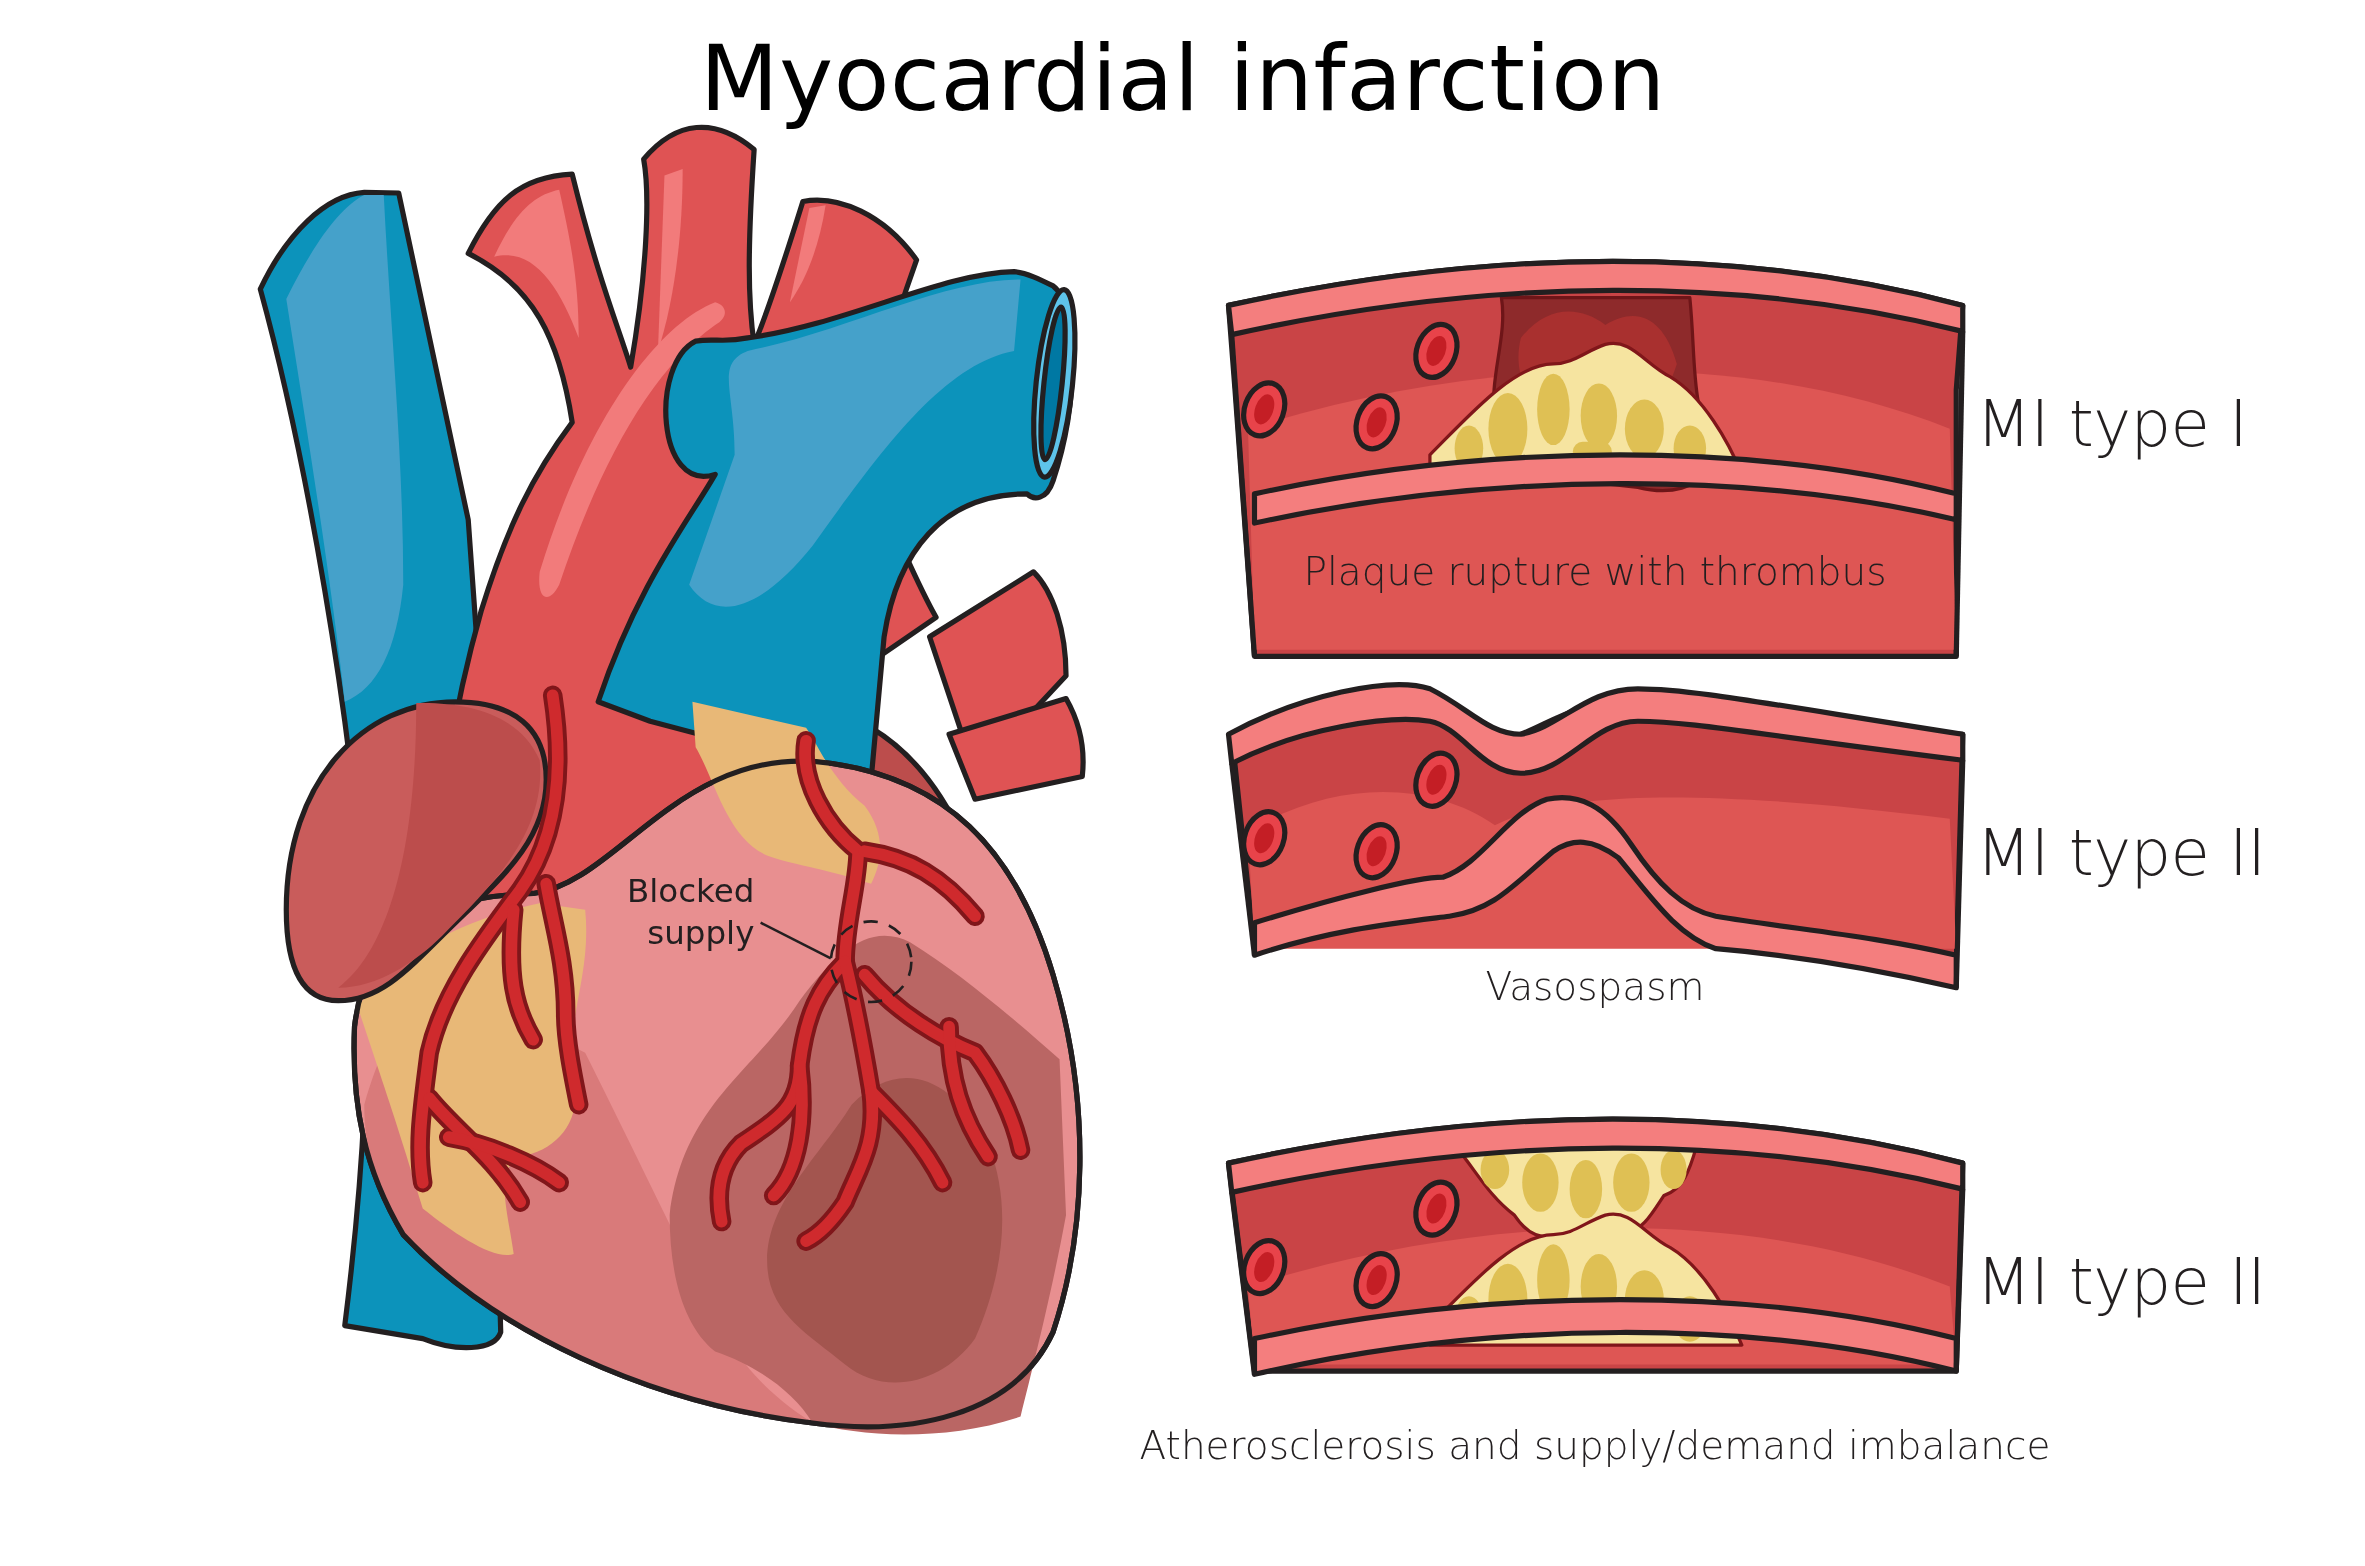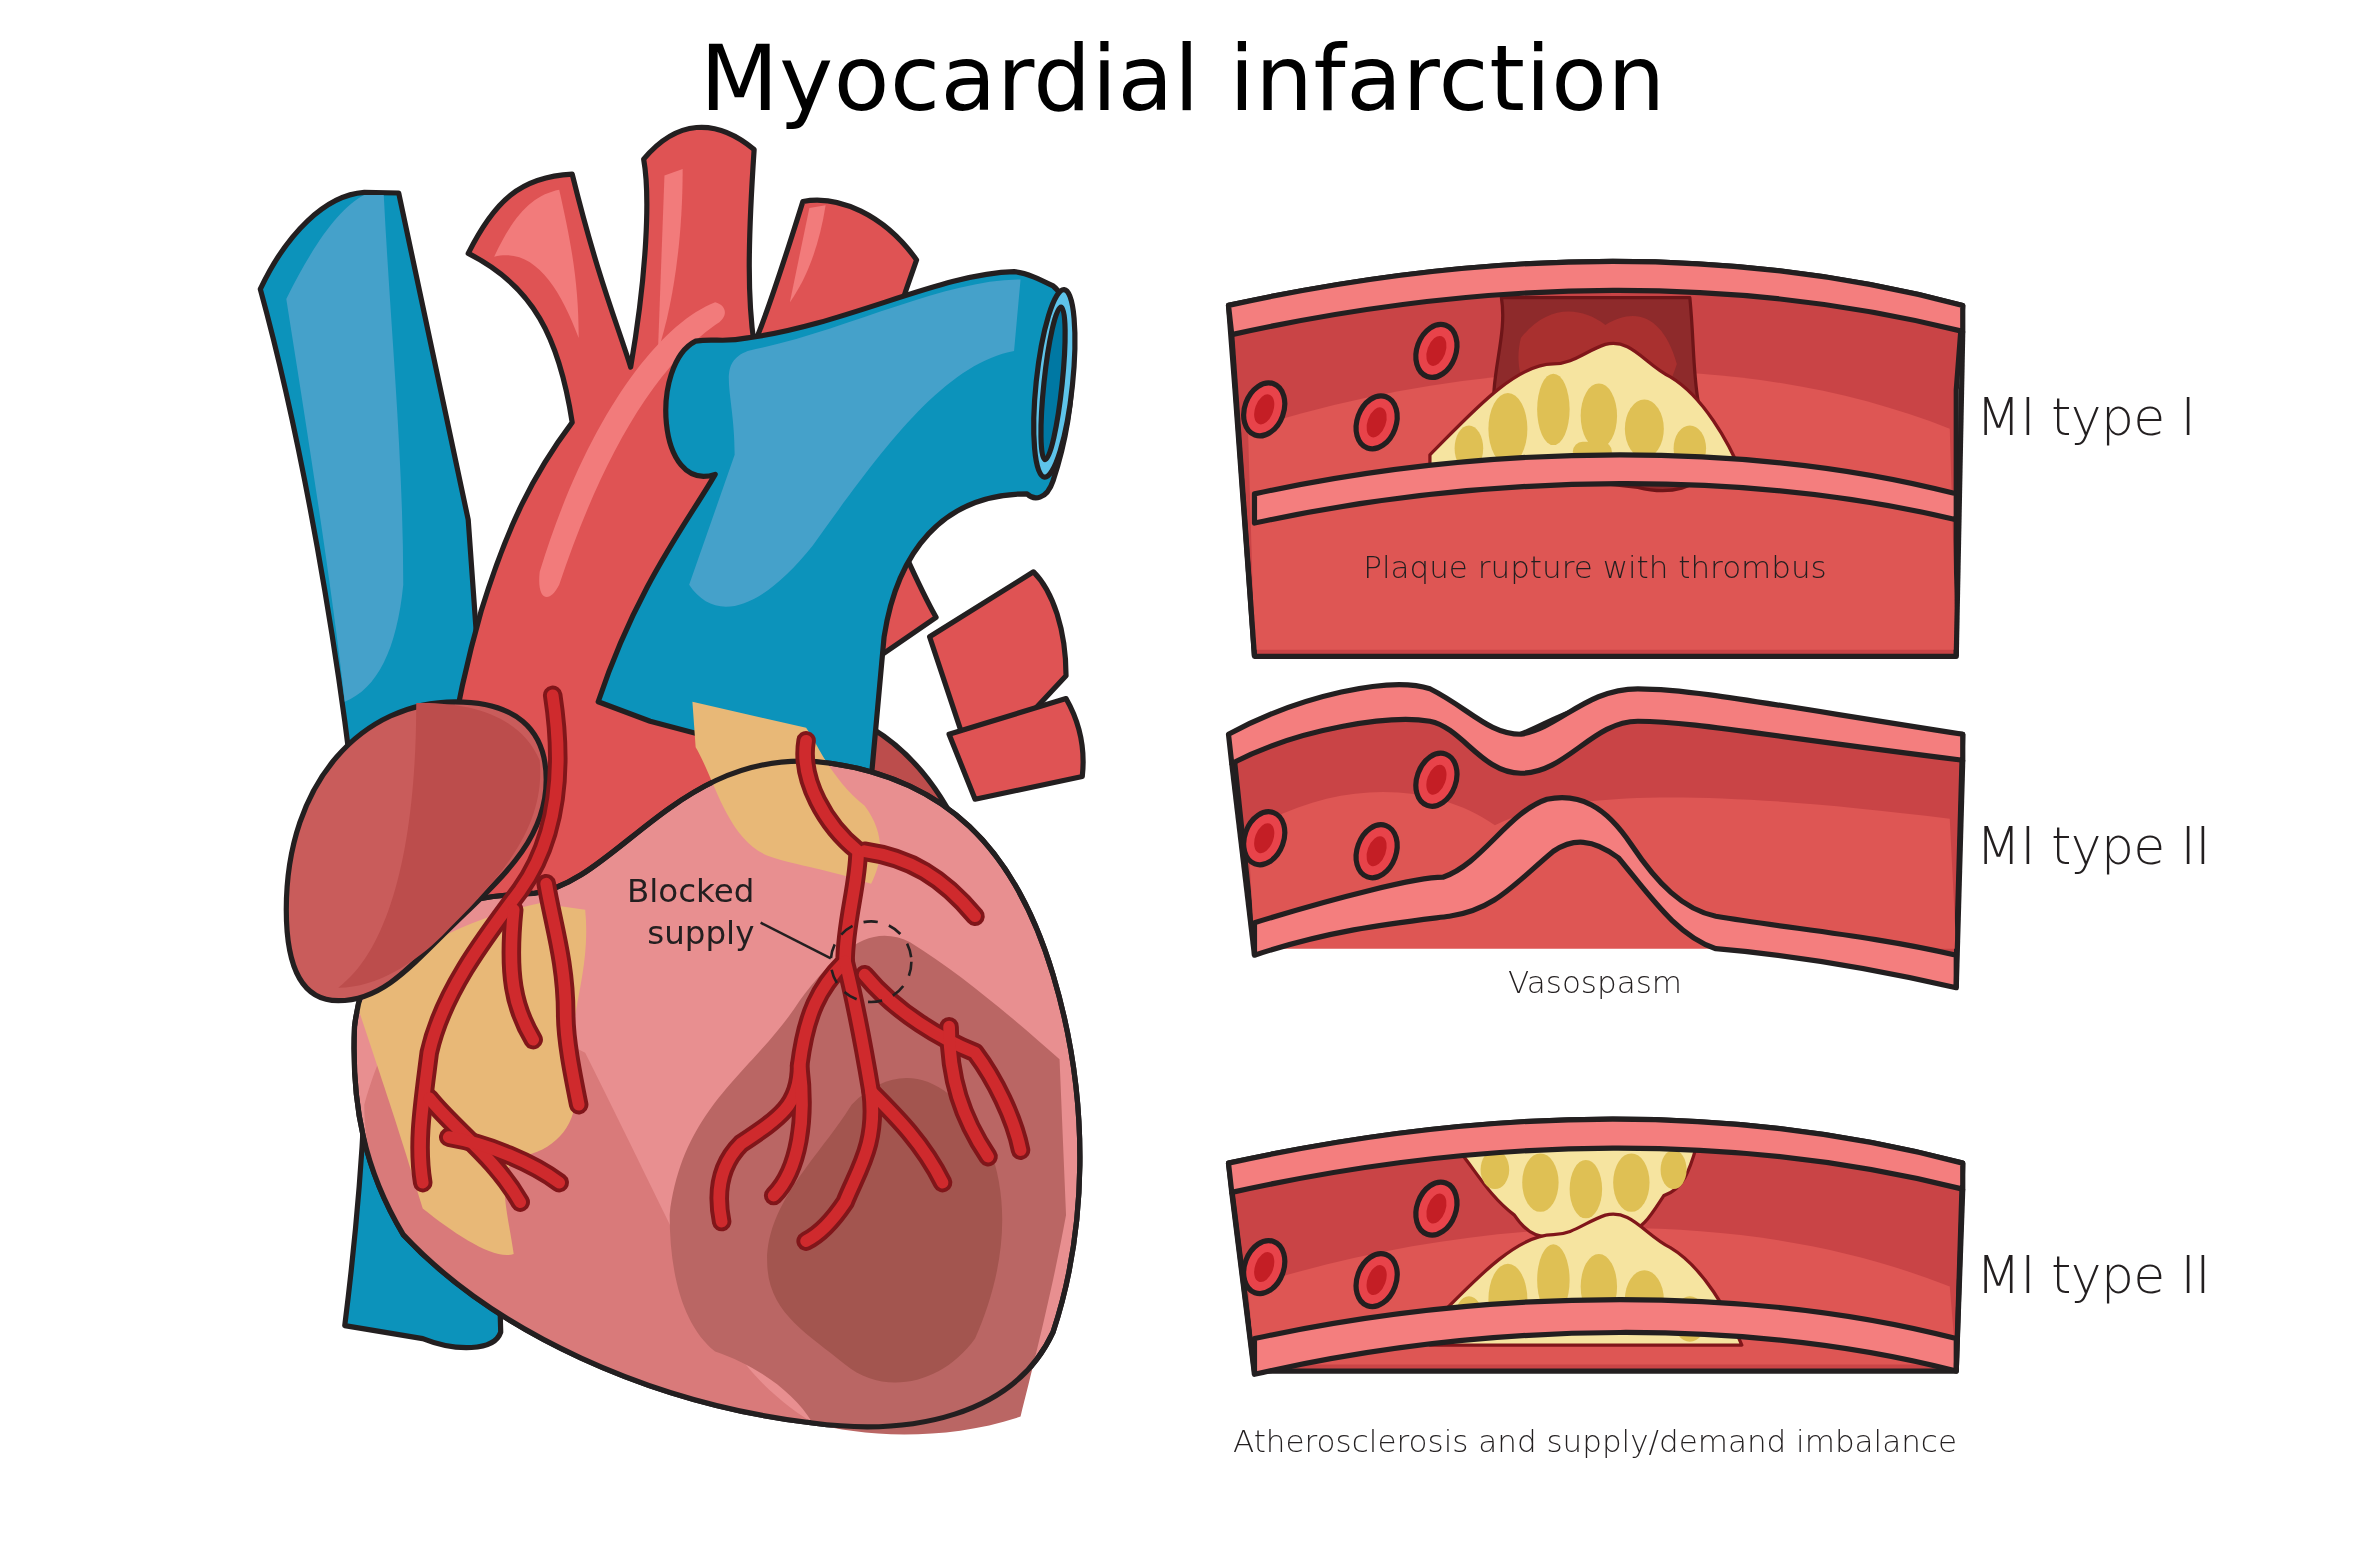--- a/index.html
+++ b/index.html
@@ -1,21 +1,21 @@
 <!DOCTYPE html>
 <html style="font-size:10.4px"><head>
 <meta charset="utf-8">
 <style>
   html, body { margin:0; padding:0; background:#ffffff; }
   body { width:2366px; height:1566px; position:relative; overflow:hidden; font-family:"DejaVu Sans", "Liberation Sans", sans-serif; color:#231f20; }
   .title { position:absolute; left:0; width:2366px; top:26px; text-align:center; font-size:91px; font-weight:400; letter-spacing:0.6px; color:#000000; }
   .art { position:absolute; left:0; top:0; width:2366px; height:1566px; }
   .label { position:absolute; color:#231f20; white-space:nowrap; }
-  .type-label { font-size:52px; font-weight:300; letter-spacing:-0.6px; }
-  .caption { font-size:31px; font-weight:300; text-align:right; transform:translateX(-50%); }
+  .type-label { font-size:64px; font-weight:300; letter-spacing:-0.6px; }
+  .caption { font-size:39px; font-weight:300; text-align:right; transform:translateX(-50%); }
   .blocked { font-size:32.5px; text-align:right; line-height:42px; }
 </style>
 </head>
 <body>
 
 <div class="title">Myocardial infarction</div>
 
 <svg class="art" viewBox="0 0 3640 2410" xmlns="http://www.w3.org/2000/svg">
 
   <g stroke="#231f20" stroke-width="8" stroke-linejoin="round">

